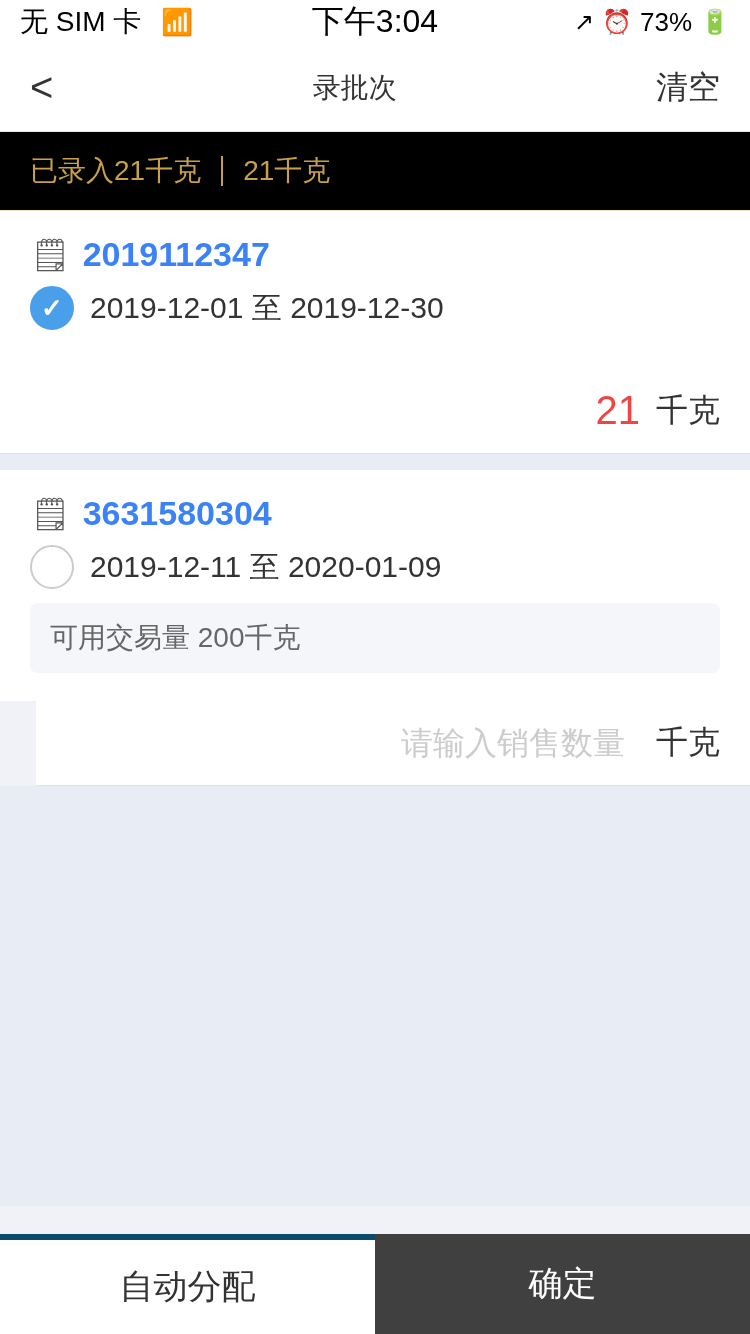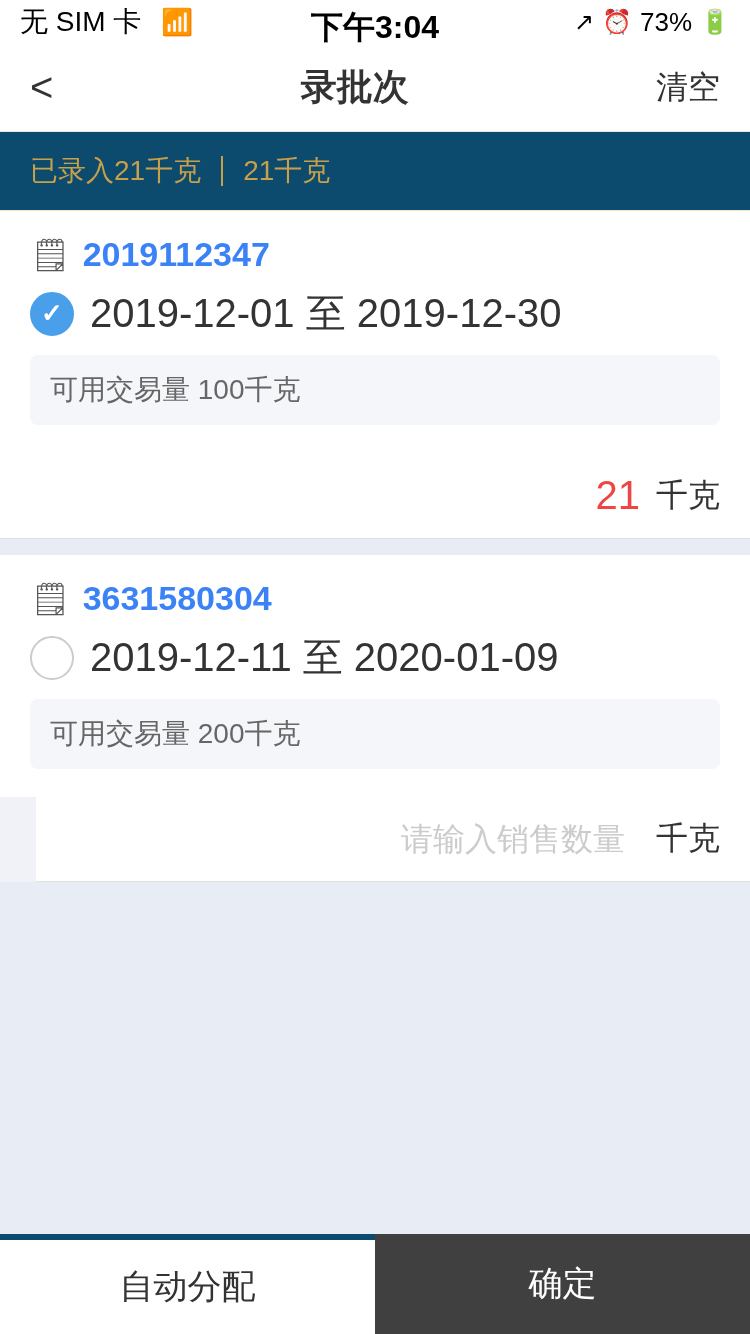--- a/index.html
+++ b/index.html
@@ -26,26 +26,26 @@
       display: flex;
       align-items: center;
       gap: 20px;
       font-size: 28px;
       font-weight: 500;
       color: #000;
     }
     .wifi-icon { font-size: 26px; }
     .status-center {
       font-size: 32px;
-      font-weight: 700;
+      font-weight: 400;
       color: #000;
       position: absolute;
       left: 50%;
       transform: translateX(-50%);
-      top: 6px;
+      top: 0;
     }
     .status-right {
       display: flex;
       align-items: center;
       gap: 8px;
       font-size: 26px;
       color: #000;
     }
 
     
@@ -58,32 +58,32 @@
       justify-content: space-between;
       padding: 0 30px;
       border-bottom: 1px solid #e8e8e8;
     }
     .nav-back {
       font-size: 40px;
       color: #333;
       cursor: pointer;
     }
     .nav-title {
-      font-size: 36px;
-      font-weight: 700;
+      font-size: 28px;
+      font-weight: 400;
       color: #333;
     }
     .nav-action {
       font-size: 32px;
       color: #333;
     }
 
     
     .info-banner {
-      background: #0c4a6e;
+      background: #000000;
       padding: 20px 30px;
       display: flex;
       align-items: center;
       gap: 20px;
       border-bottom: 1px solid #f0e8c8;
     }
     .info-banner-text {
       font-size: 28px;
       color: #c8a04a;
     }
@@ -116,21 +116,21 @@
       color: #3b82f6;
     }
 
     .item-row {
       display: flex;
       align-items: center;
       gap: 16px;
       margin-bottom: 14px;
     }
     .item-date {
-      font-size: 40px;
+      font-size: 30px;
       color: #333;
     }
 
     .radio-circle {
       width: 44px;
       height: 44px;
       border-radius: 50%;
       flex-shrink: 0;
       display: flex;
       align-items: center;
@@ -277,21 +277,20 @@
     <div class="item-header">
       <span class="item-icon">🗒</span>
       <span class="item-id">2019112347</span>
     </div>
     <div class="item-row">
       <div class="radio-circle selected">
         <span class="radio-check">✓</span>
       </div>
       <span class="item-date">2019-12-01 至 2019-12-30</span>
     </div>
-    <div class="available-box">可用交易量 100千克</div>
   </div>
 
   <div class="quantity-row">
     <span class="quantity-value">21</span>
     <span class="quantity-unit">千克</span>
   </div>
 
   <div style="height: 16px; background: #e8ecf4;"></div>
 
   <div class="item-card">

